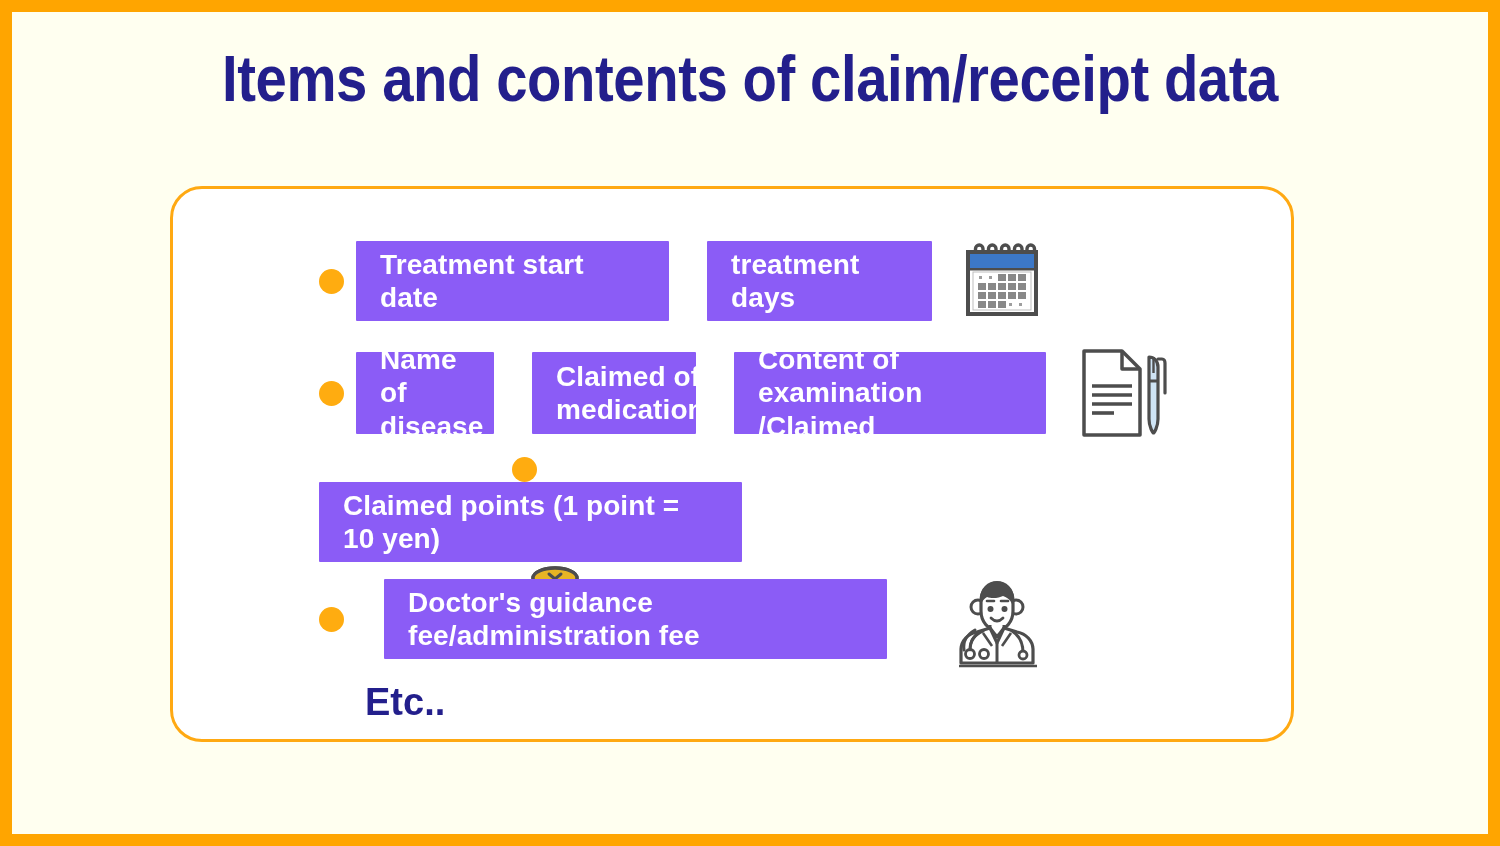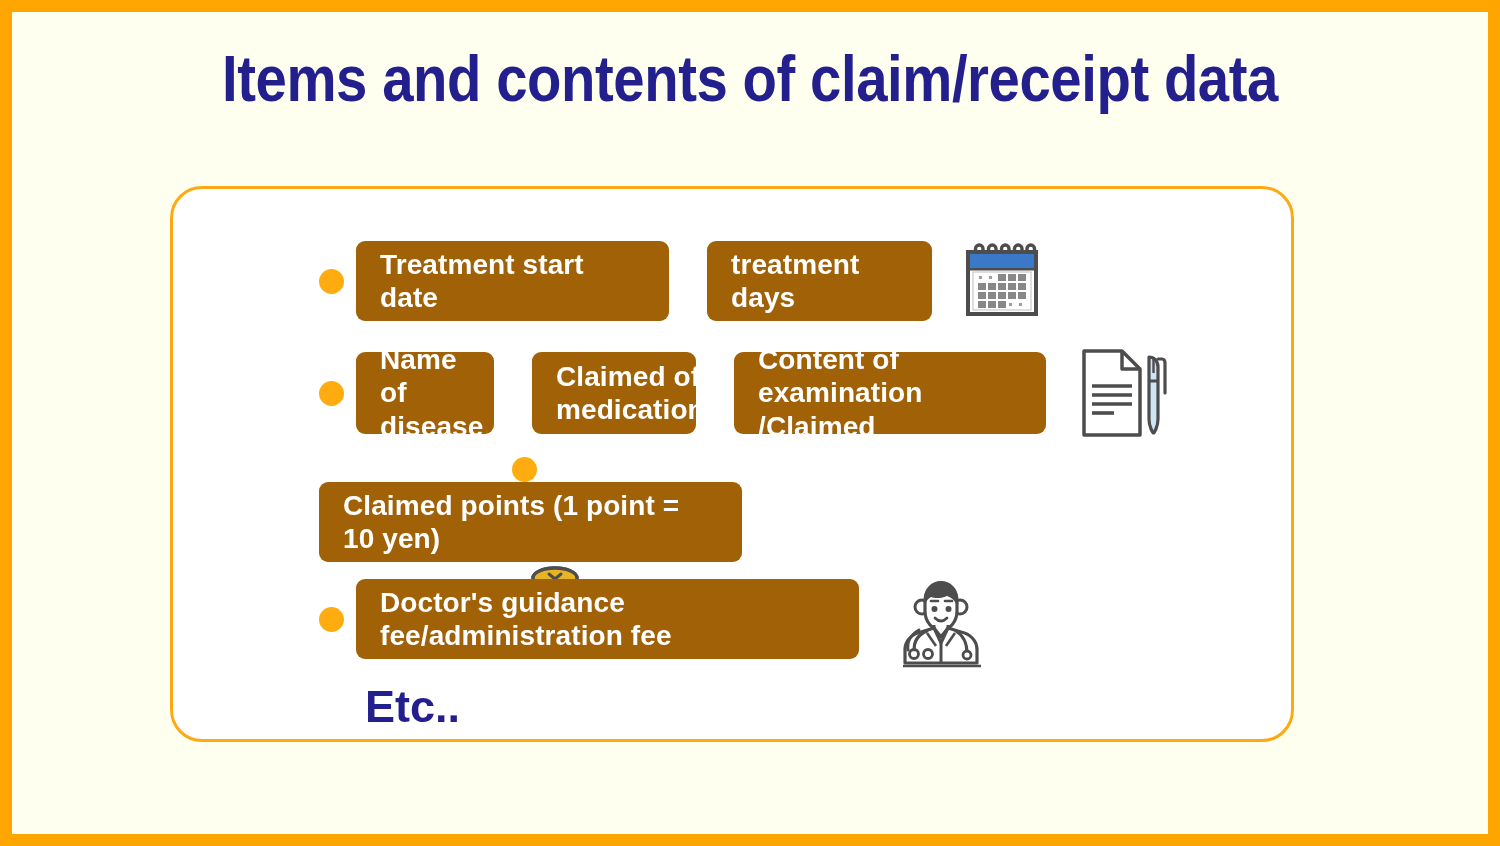--- a/index.html
+++ b/index.html
@@ -64,40 +64,40 @@
 
   
   .row {
     position: absolute;
     display: flex;
     align-items: center;
   }
   .row-1 { left: 146px; top: 52px; }
   .row-2 { left: 146px; top: 158px; }
   .row-3 { left: 146px; top: 268px; flex-direction: column; }
-  .row-4 { left: 146px; top: 378px; }
+  .row-4 { left: 146px; top: 378px; gap: 28px; }
 
   .bullet {
     width: 25px;
     height: 25px;
     border-radius: 50%;
     background: #FFAC10;
     flex: 0 0 auto;
     margin-right: 12px;
   }
 
   .chips {
     display: flex;
     align-items: center;
   }
 
   .chip {
-    background: #a16207;
+    background: #8b5cf6;
     color: #FFFFFF;
-    border-radius: 9px;
+    border-radius: 1px;
     font-size: 28px;
     font-weight: bold;
     font-family: "Liberation Sans Narrow", "Liberation Sans", sans-serif;
     letter-spacing: 0.1px;
     padding: 0 24px;
     display: flex;
     align-items: center;
     box-sizing: border-box;
     line-height: 1.18;
   }
@@ -128,21 +128,21 @@
   .icon-doc  { margin-left: 32px; }
   .icon-coin { margin-left: 22px; }
   .icon-dr   { margin-left: 30px; }
 
   
   .etc {
     position: absolute;
     left: 192px;
     top: 492px;
     color: #231F8C;
-    font-size: 45px;
+    font-size: 38px;
     font-weight: bold;
     font-family: "Liberation Sans Narrow", "Liberation Sans", sans-serif;
   }
 </style>
 </head>
 <body>
 
 <div class="slide-frame">
   <div class="slide">
 

